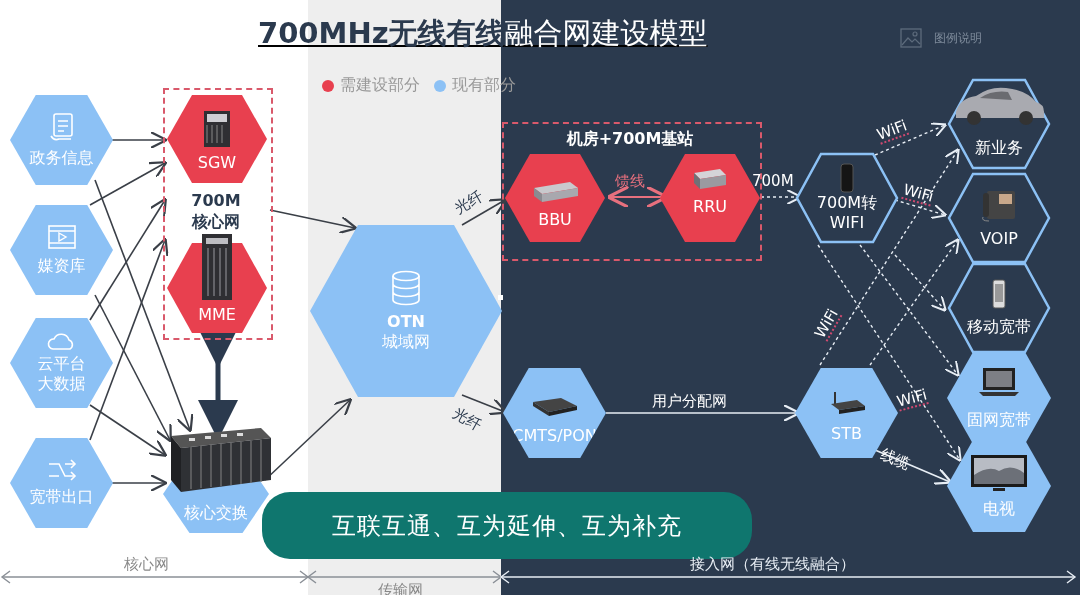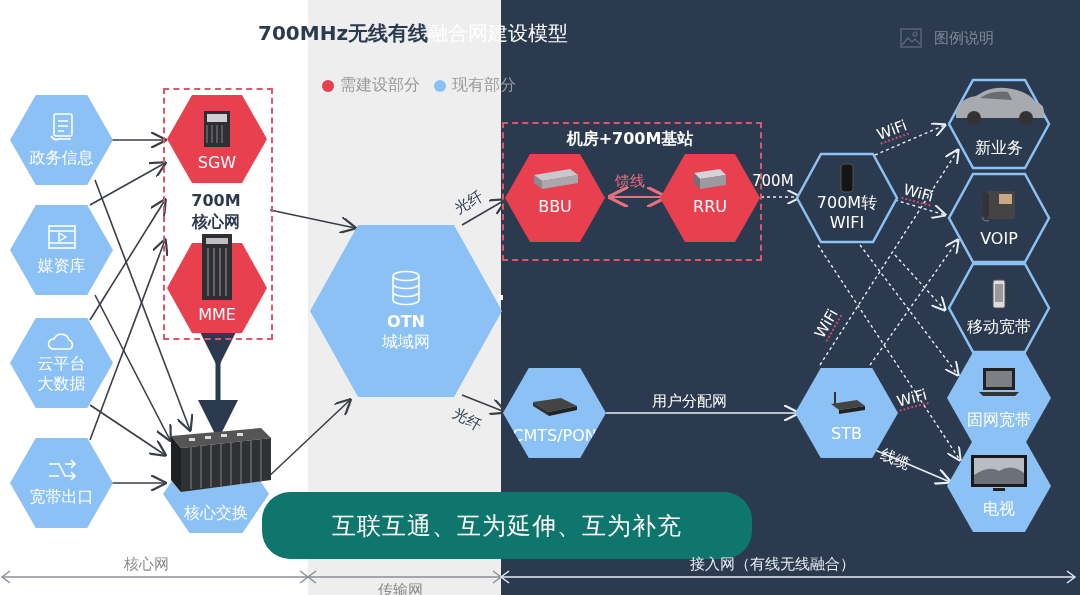--- a/index.html
+++ b/index.html
@@ -1,25 +1,25 @@
 <!DOCTYPE html>
 <html><head>
 <meta charset="utf-8">
 <style>
   html,body{margin:0;padding:0;}
   body{width:1080px;height:595px;position:relative;overflow:hidden;font-family:"DejaVu Sans","Liberation Sans",sans-serif;background:#ffffff;}
   .bg-white{position:absolute;left:0;top:0;width:308px;height:595px;background:#ffffff;}
   .bg-gray{position:absolute;left:308px;top:0;width:193px;height:595px;background:#eeeeee;}
   .bg-dark{position:absolute;left:501px;top:0;width:579px;height:595px;background:#2b3a4e;}
-  .title{position:absolute;top:20px;left:258px;font-size:20px;font-weight:bold;letter-spacing:0px;white-space:nowrap;}
+  .title{position:absolute;top:14px;left:258px;font-size:29px;font-weight:bold;letter-spacing:0px;white-space:nowrap;text-decoration:underline;}
   .title .t1{color:#2b3a4e;}
   .title .t2{color:#ffffff;font-weight:normal;}
   .legend{position:absolute;top:75px;left:322px;font-size:16px;color:#999;display:flex;gap:14px;align-items:center;}
   .legend .dot{display:inline-block;width:12px;height:12px;border-radius:50%;margin-right:6px;vertical-align:middle;}
-  .figlegend{position:absolute;top:28px;left:900px;color:#7d8a9a;font-size:15px;display:flex;align-items:center;gap:12px;}
+  .figlegend{position:absolute;top:28px;left:900px;color:#7d8a9a;font-size:12px;display:flex;align-items:center;gap:12px;}
   .hex{position:absolute;clip-path:polygon(25% 0,75% 0,100% 50%,75% 100%,25% 100%,0 50%);display:flex;flex-direction:column;align-items:center;justify-content:center;color:#fff;text-align:center;}
   .hex.blue{background:#8cc1f5;}
   .hex.red{background:#e8404f;}
   .hex-outline{position:absolute;}
   .hex .lbl{font-size:16px;line-height:20px;}
   .hex .icon{margin-bottom:6px;}
   .dev{display:block;}
   svg.lines{position:absolute;left:0;top:0;}
   .dashbox{position:absolute;border:2px dashed #d9596b;}
   .caption{position:absolute;font-weight:bold;font-size:16px;text-align:center;line-height:21px;}
@@ -195,21 +195,21 @@
       <path d="M3,6 v24 a13,4.5 0 0,0 26,0 v-24 M3,14 a13,4.5 0 0,0 26,0 M3,22 a13,4.5 0 0,0 26,0" fill="none" stroke="#fff" stroke-width="1.6"></path>
     </svg>
   <span class="lbl" style="font-weight:bold">OTN</span>
   <span class="lbl">城域网</span>
 </div>
 <div class="lbl-sm" style="left:454px;top:193px;color:#2b3a4e;transform:rotate(-30deg);">光纤</div>
 <div class="lbl-sm" style="left:452px;top:410px;color:#2b3a4e;transform:rotate(30deg);">光纤</div>
 
 <div class="dashbox" style="left:502px;top:122px;width:256px;height:135px;"></div>
 <div class="caption" style="left:530px;top:128px;width:200px;color:#fff;">机房+700M基站</div>
-<div class="hex red" style="left:505px;top:154px;width:100px;height:88px;justify-content:center;">
+<div class="hex red" style="left:505px;top:154px;width:100px;height:88px;justify-content:flex-end;">
   <svg class="dev" width="50" height="24" style="margin-bottom:6px">
       <path d="M4,8 L40,2 L48,8 L12,14 Z" fill="#c9c9cd"></path>
       <path d="M4,8 L12,14 L12,22 L4,16 Z" fill="#8a8a90"></path>
       <path d="M12,14 L48,8 L48,16 L12,22 Z" fill="#a8a8ae"></path>
     </svg>
   <span class="lbl" style="margin-bottom:12px">BBU</span>
 </div>
 <div class="lbl-sm" style="left:615px;top:172px;color:#e8707e;">馈线</div>
 <div class="hex red" style="left:660px;top:154px;width:100px;height:88px;">
   <svg class="dev" width="40" height="24" style="margin-bottom:6px">

